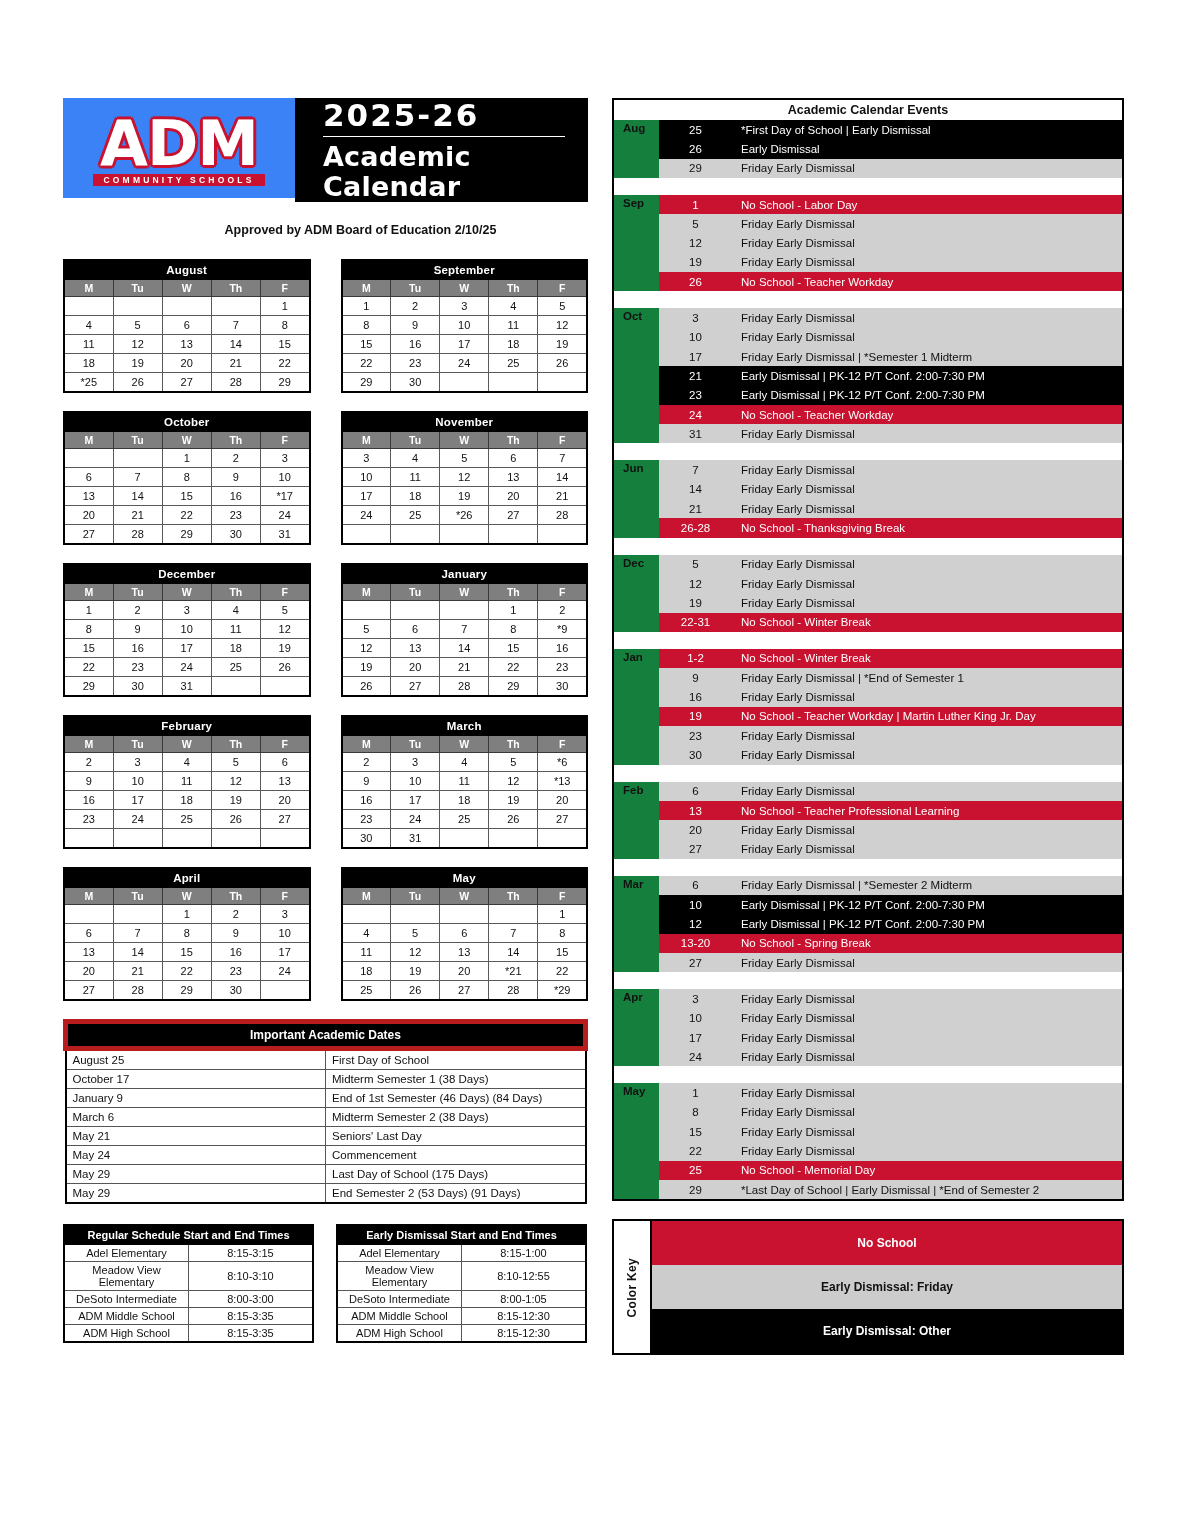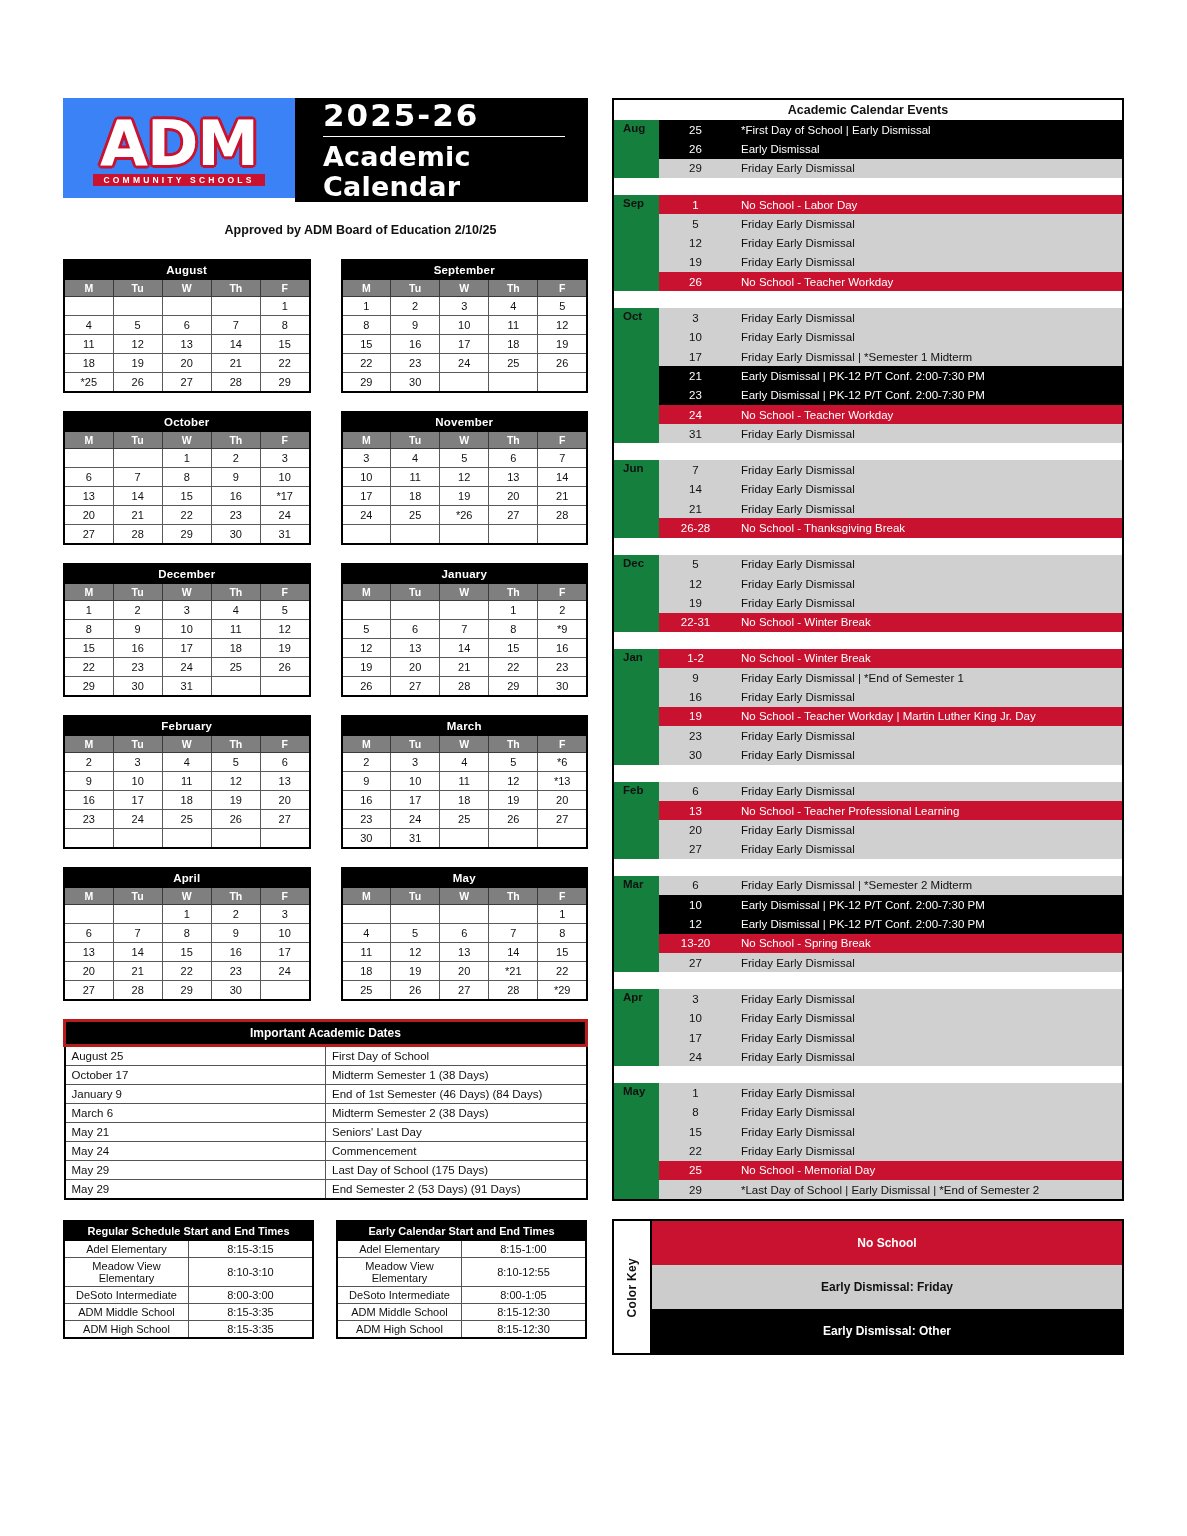--- a/index.html
+++ b/index.html
@@ -79,21 +79,21 @@
   td.c-black{background:#000000;color:#ffffff;}
   td.c-empty{background:#ffffff;}
 
   
   table.imp{
     border-collapse:collapse;width:525px;border:2px solid #000;margin-top:4px;
     table-layout:fixed;
   }
   table.imp th{
     background:#000;color:#fff;font-size:12px;font-weight:bold;padding:4px 0;
-    border:3px solid #b91c1c;text-align:center;
+    border:5px solid #b91c1c;text-align:center;
   }
   table.imp td{
     border:1px solid #555;font-size:11.5px;padding:3px 6px;background:#fff;
   }
   table.imp td.d{width:104px;}
 
   
   .sched-row{display:flex;gap:22px;margin-top:20px;}
   table.sched{border-collapse:collapse;width:251px;border:2px solid #000;table-layout:fixed;}
   table.sched th{
@@ -757,21 +757,21 @@
             </tr>
             <tr>
               <td class="name">ADM High School</td>
               <td>8:15-3:35</td>
             </tr>
           </tbody>
       </table>
       <table class="sched">
         <thead>
             <tr>
-              <th colspan="2">Early Calendar Start and End Times</th>
+              <th colspan="2">Early Dismissal Start and End Times</th>
             </tr>
           </thead>
         <tbody id="early-body">
             <tr>
               <td class="name">Adel Elementary</td>
               <td>8:15-1:00</td>
             </tr>
             <tr>
               <td class="name">Meadow View Elementary</td>
               <td>8:10-12:55</td>

